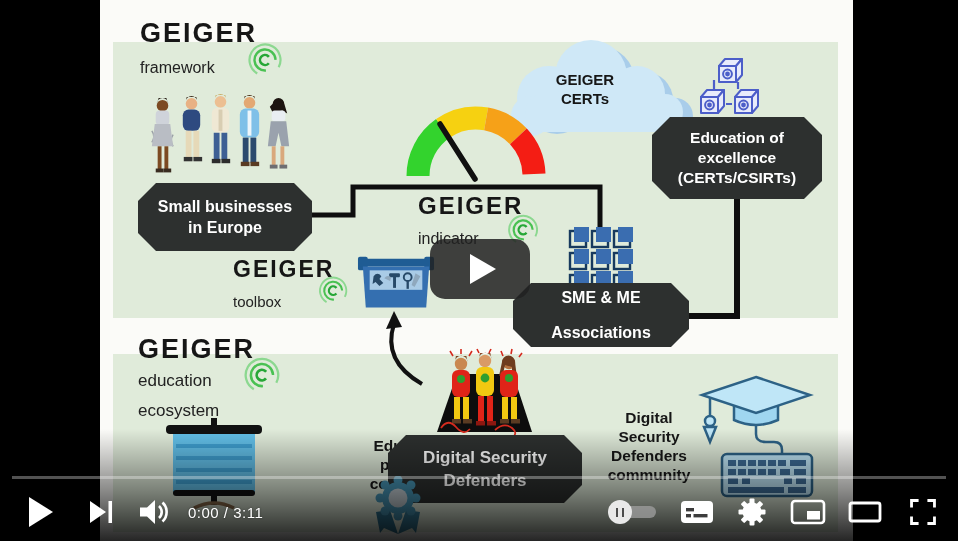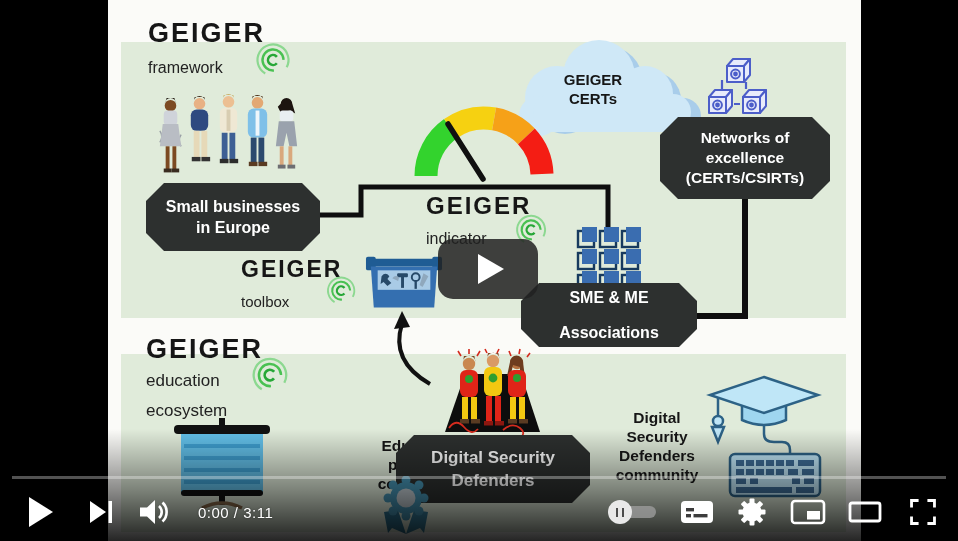--- a/index.html
+++ b/index.html
@@ -1,19 +1,19 @@
 <!DOCTYPE html>
 <html><head>
 <meta charset="utf-8">
 <style>
   html,body{margin:0;padding:0;background:#000;}
   *{box-sizing:border-box;}
   .player{position:relative;width:958px;height:541px;background:#000;overflow:hidden;
           font-family:"Liberation Sans","DejaVu Sans",sans-serif;}
-  .video{position:absolute;left:108px;top:0;width:753px;height:541px;background:#fbfbf8;z-index:1;}
+  .video{position:absolute;left:100px;top:0;width:753px;height:541px;background:#fbfbf8;z-index:1;}
   .abs{position:absolute;}
   .sect{position:absolute;left:13px;width:725px;background:#e0ebda;}
   .sect1{top:42px;height:276px;}
   .sect2{top:354px;height:178px;}
 
   
   .glogo{position:absolute;color:#1e1e1e;line-height:1;}
   .glogo .t{display:block;font-weight:bold;letter-spacing:2px;color:#161616;}
   .glogo .s{display:block;margin-top:13px;color:#222;}
   .radar{position:absolute;}
@@ -35,21 +35,21 @@
                 border-bottom:15px solid transparent;margin-left:6px;}
 
   
   .shade{position:absolute;left:0;right:0;bottom:0;height:112px;z-index:10;
          background:linear-gradient(to top,rgba(0,0,0,.85),rgba(0,0,0,.45) 45%,rgba(0,0,0,0));}
   .progress{position:absolute;left:12px;right:12px;bottom:62px;height:3px;
             background:rgba(255,255,255,.32);z-index:20;}
   .controls{position:absolute;left:0;right:0;bottom:8px;height:42px;display:flex;align-items:center;
             padding:0 14px;z-index:21;color:#fff;}
   .ctl{display:flex;align-items:center;justify-content:center;cursor:pointer;}
-  .time{font-size:15px;color:#fff;margin-left:28px;letter-spacing:.5px;text-shadow:0 0 2px rgba(0,0,0,.5);}
+  .time{font-size:15px;color:#fff;margin-left:18px;letter-spacing:.5px;text-shadow:0 0 2px rgba(0,0,0,.5);}
   .spacer{flex:1;}
   .pill{position:relative;width:46px;height:12px;border-radius:7px;background:rgba(160,160,160,.75);margin-right:24px;}
   .knob{position:absolute;left:-2px;top:-6px;width:24px;height:24px;border-radius:50%;background:#e9e9e9;
         display:flex;align-items:center;justify-content:center;}
   .knob i{display:inline-block;width:2.6px;height:9px;background:#4c4c4c;margin:0 1.6px;}
 </style>
 </head>
 <body>
 
 <div class="player">
@@ -194,21 +194,21 @@
             <rect x="0" y="7" width="17" height="16"></rect>
             <polygon points="0,7 6,0 23,0 17,7"></polygon>
             <polygon points="17,7 23,0 23,16 17,23"></polygon>
             <circle cx="8.5" cy="15" r="4.4" fill="none"></circle>
             <circle cx="8.5" cy="15" r="1.4" fill="#4c5ec9"></circle>
           </g>
       </g>
     </svg>
 
     <div class="dbox" style="left:552px;top:117px;width:170px;height:82px;font-size:15.5px;line-height:20px;z-index:3;">
-      <span>Networks of</span>
+      <span>Education of</span>
       <span>excellence</span>
       <span>(CERTs/CSIRTs)</span>
     </div>
 
     <svg class="abs" style="left:468px;top:224px;z-index:3;" width="72" height="70" viewBox="0 0 72 70">
       <g>
         <g stroke="#173a5e" stroke-width="2.4" fill="none">
           <rect x="2" y="7" width="16" height="16"></rect>
             <rect x="24" y="7" width="16" height="16"></rect>
             <rect x="46" y="7" width="16" height="16"></rect>

